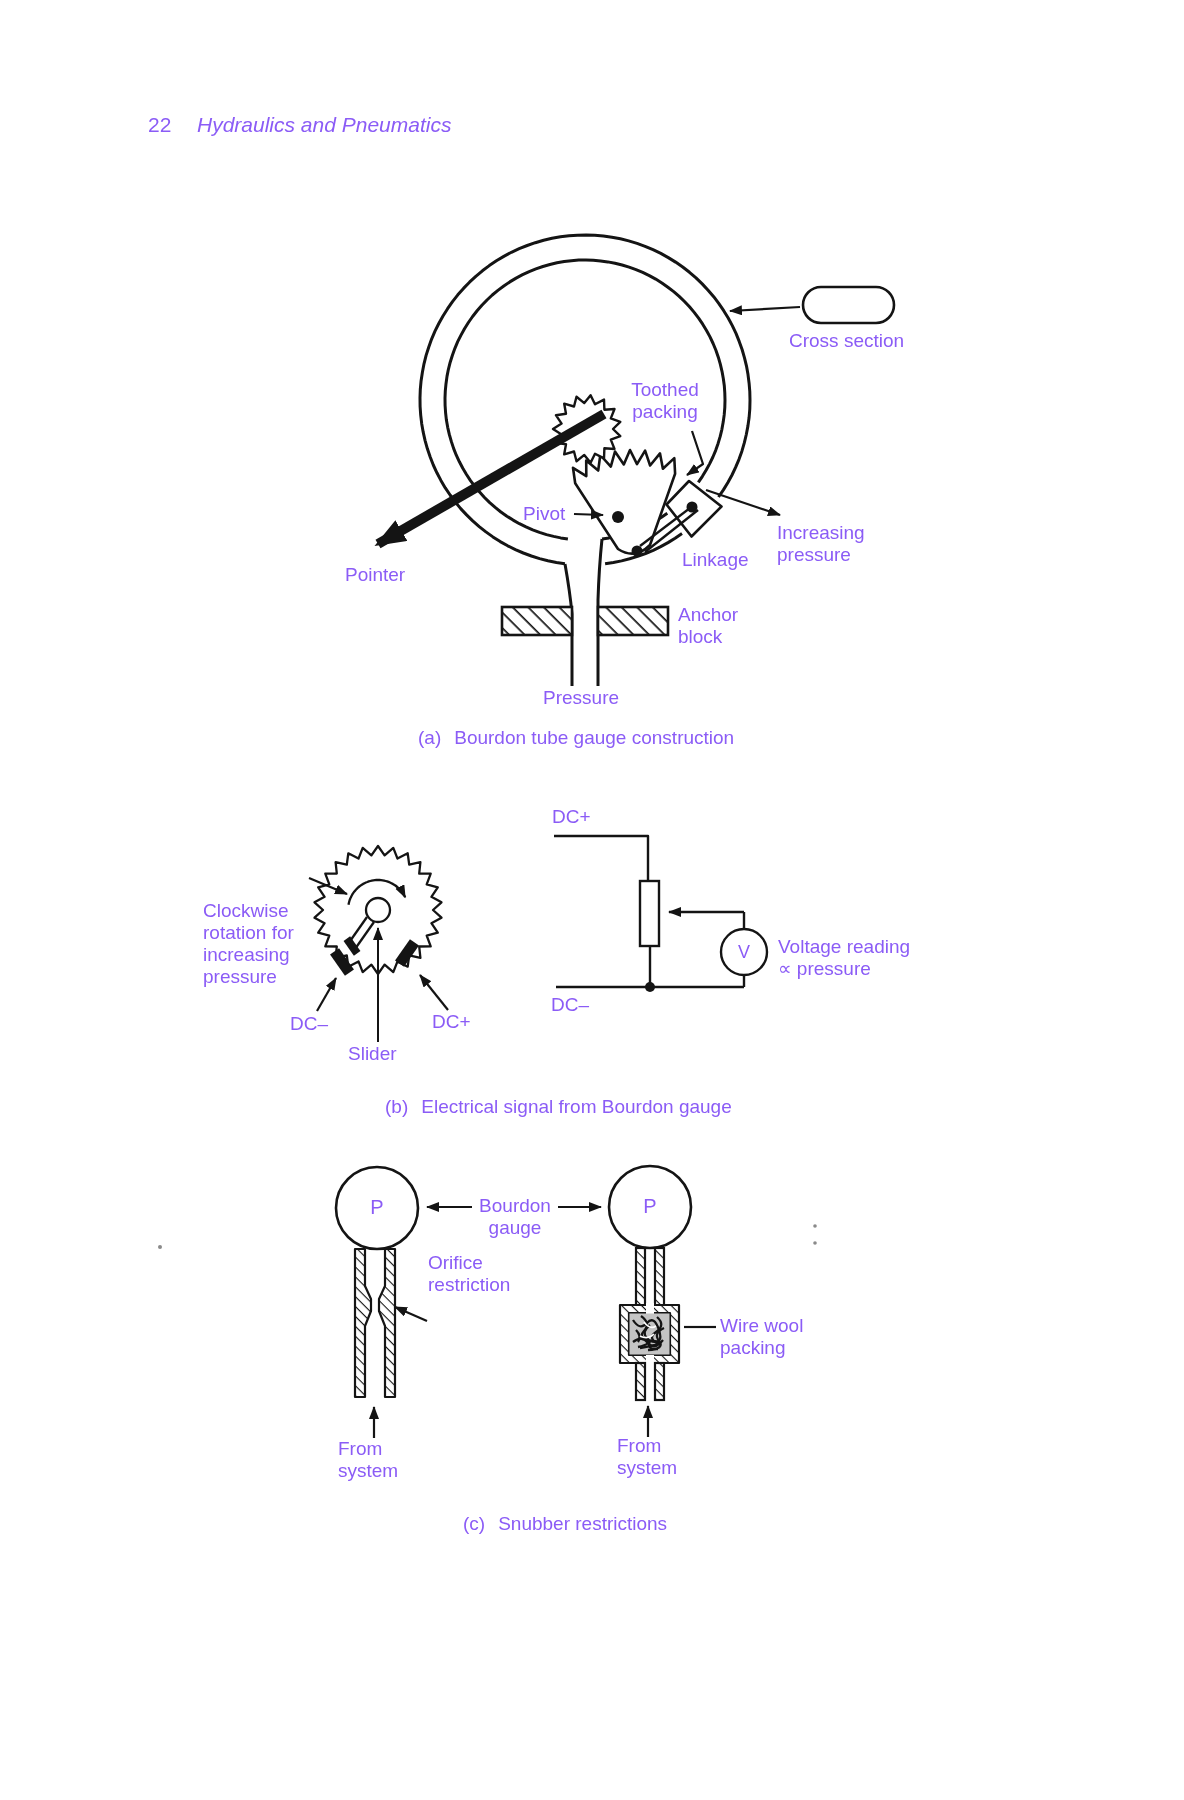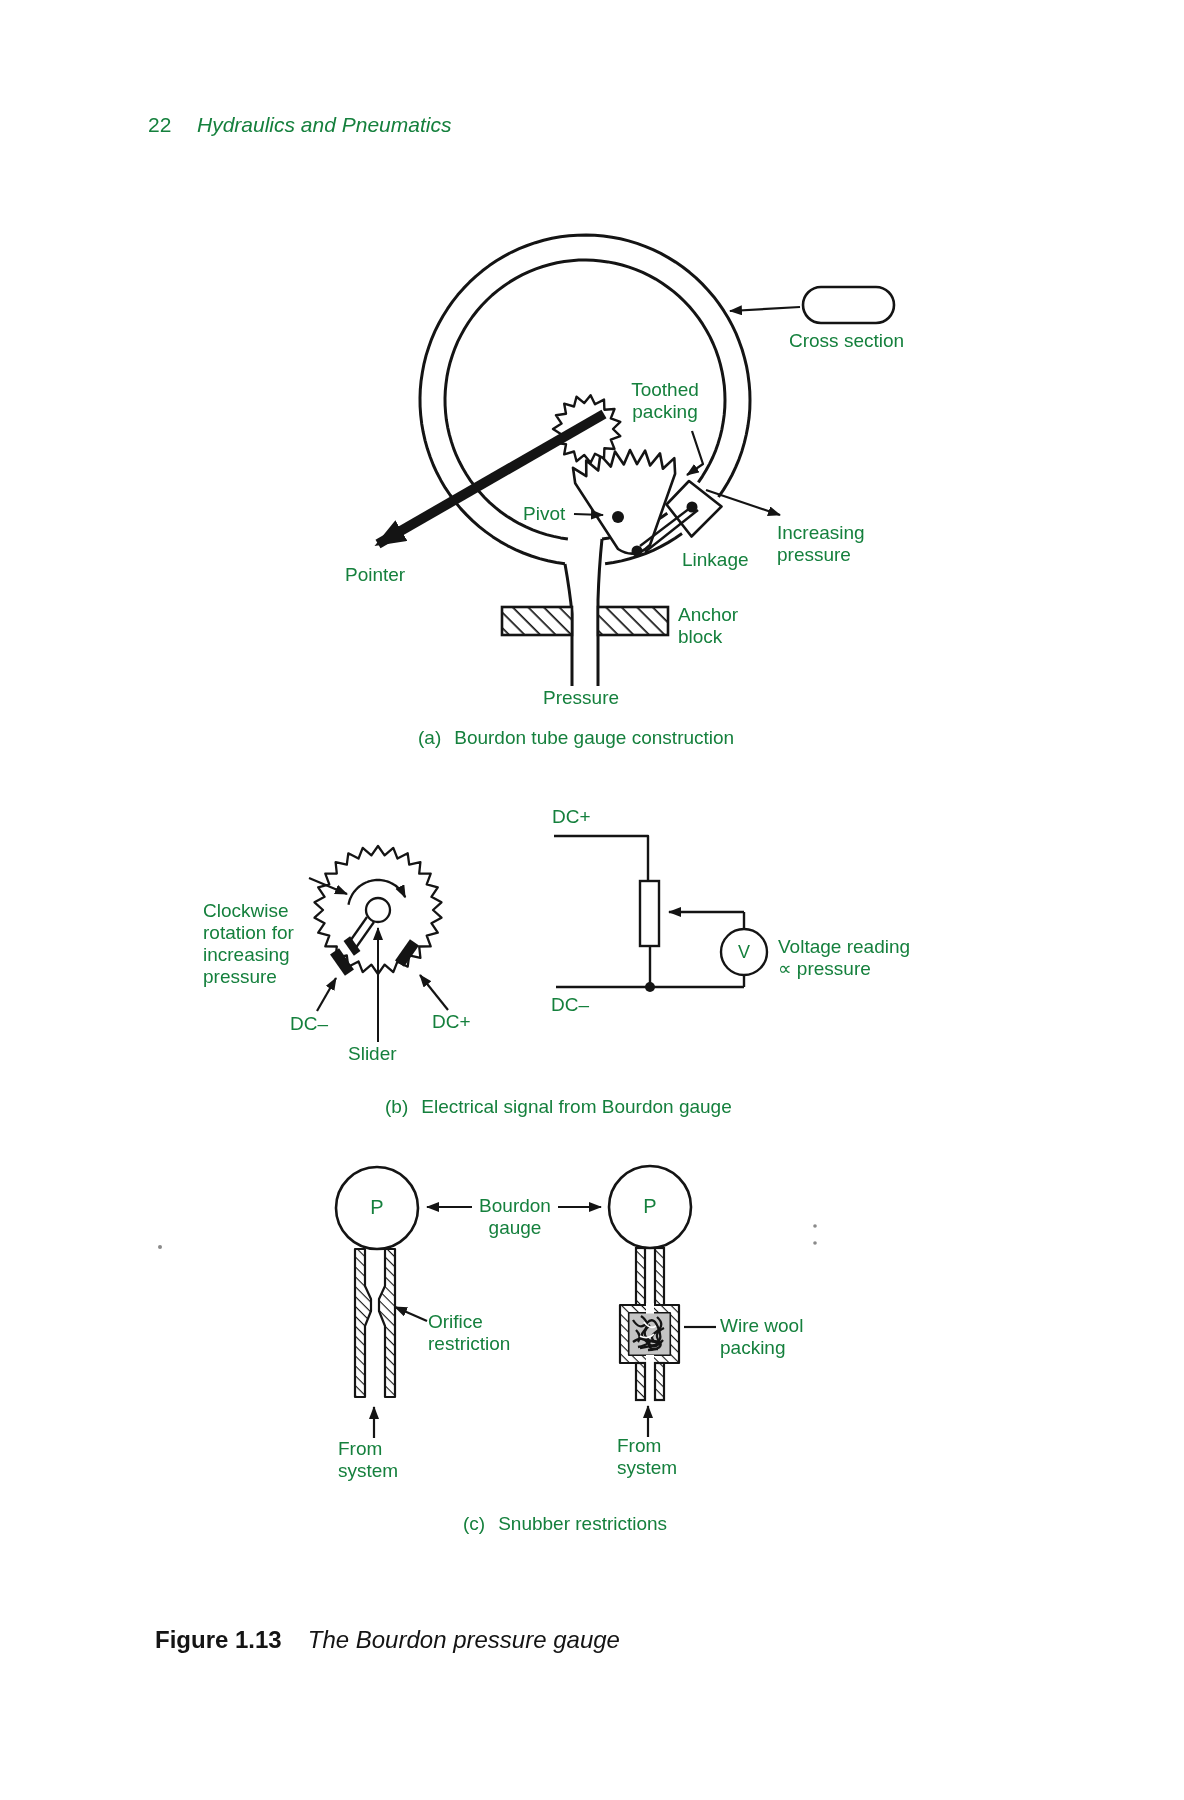--- a/index.html
+++ b/index.html
@@ -1,19 +1,19 @@
 <!DOCTYPE html>
 <html><head>
 <meta charset="utf-8">
 <style>
   html,body{margin:0;padding:0;background:#ffffff;}
   .page{position:relative;width:1184px;height:1800px;background:#ffffff;overflow:hidden;
         font-family:"Liberation Sans",sans-serif;color:#141414;}
   svg{position:absolute;left:0;top:0;}
-  .lbl{position:absolute;font-size:19px;line-height:22px;color:#15803d;white-space:nowrap;}
+  .lbl{position:absolute;font-size:19px;line-height:22px;color:#8b5cf6;white-space:nowrap;}
   .lbl div{line-height:22px;}
   .center{text-align:center;}
   .ital{font-style:italic;}
   .caption{font-size:19px;}
   .cap-gap{margin-left:13px;}
   .hdr{font-size:21px;}
   .figcap{position:absolute;font-size:24px;color:#141414;white-space:nowrap;}
   .figlabel{font-weight:bold;}
   .figtitle{font-style:italic;margin-left:26px;}
 </style>
@@ -165,37 +165,34 @@
   <div class="lbl caption" style="left:385px;top:1096px">
     <span>(b)</span><span class="cap-gap">Electrical signal from Bourdon gauge</span>
   </div>
 
   <div class="lbl center" style="left:357px;top:1196px;width:40px;font-size:20px">P</div>
   <div class="lbl center" style="left:630px;top:1195px;width:40px;font-size:20px">P</div>
   <div class="lbl center" style="left:465px;top:1195px;width:100px">
     <div>Bourdon</div>
     <div>gauge</div>
   </div>
-  <div class="lbl" style="left:428px;top:1311px">
+  <div class="lbl" style="left:428px;top:1252px">
     <div>Orifice</div>
     <div>restriction</div>
   </div>
   <div class="lbl" style="left:720px;top:1315px">
     <div>Wire wool</div>
     <div>packing</div>
   </div>
   <div class="lbl" style="left:338px;top:1438px">
     <div>From</div>
     <div>system</div>
   </div>
   <div class="lbl" style="left:617px;top:1435px">
     <div>From</div>
     <div>system</div>
   </div>
   <div class="lbl caption" style="left:463px;top:1513px">
     <span>(c)</span><span class="cap-gap">Snubber restrictions</span>
   </div>
 
-  <div class="figcap" style="left:155px;top:1626px">
-    <span class="figlabel">Figure 1.13</span><span class="figtitle">The Bourdon pressure gauge</span>
-  </div>
 
 </div>
 
 </body></html>

